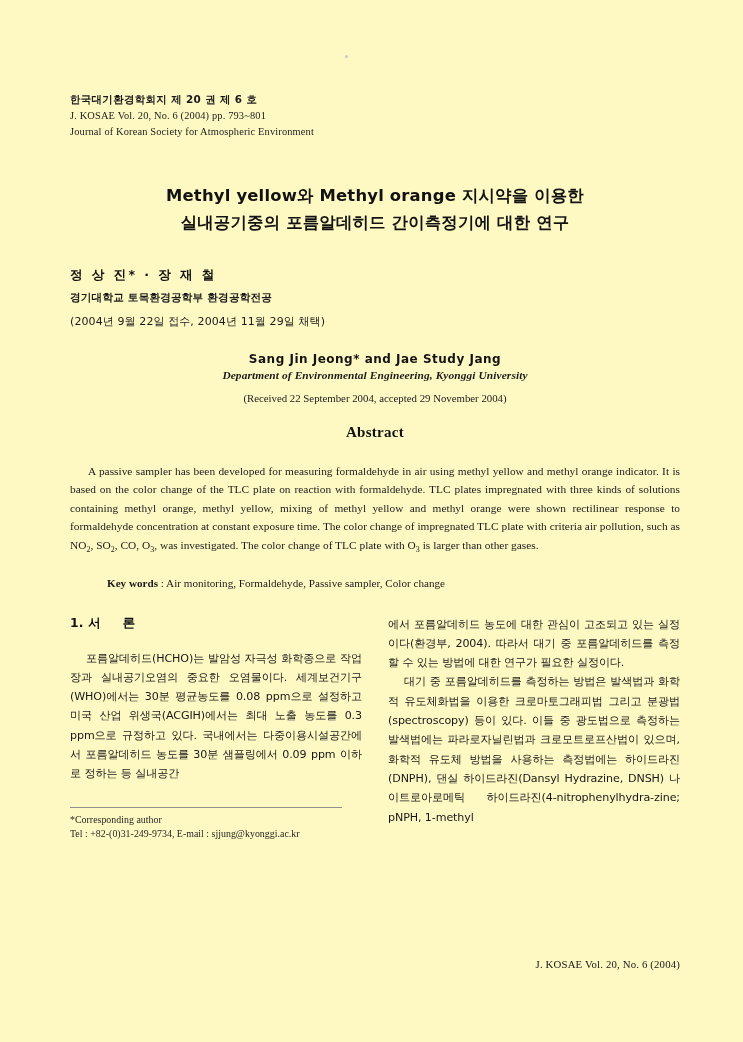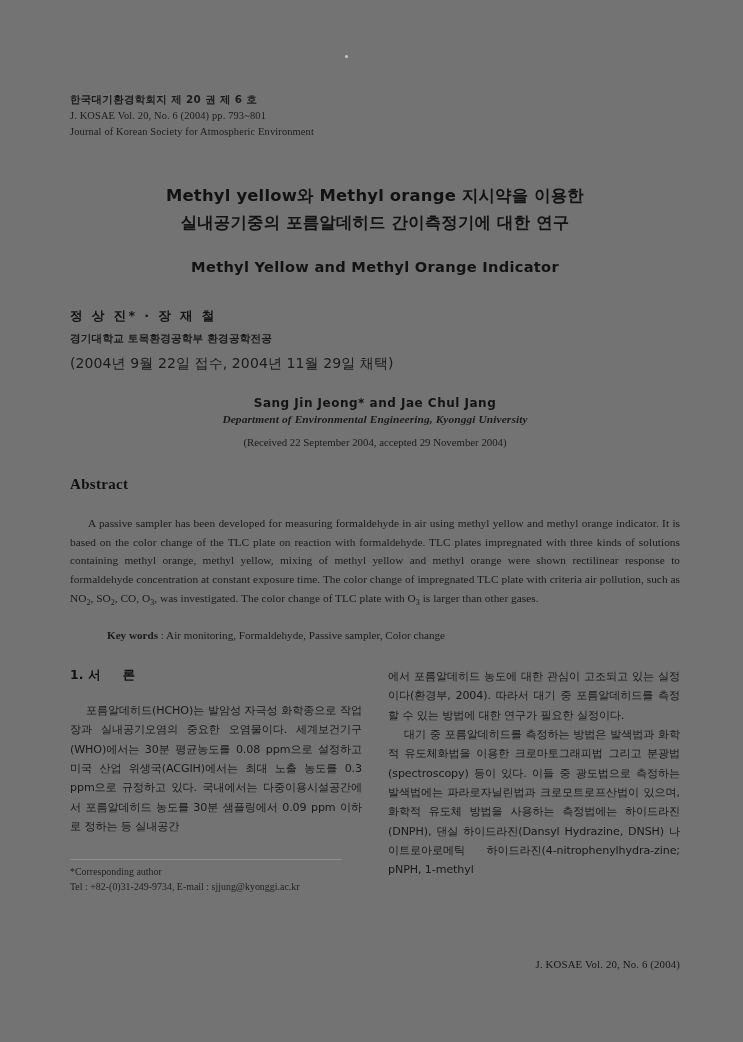--- a/index.html
+++ b/index.html
@@ -14,21 +14,21 @@
     height: 1042px;
     position: relative;
     font-family: "Liberation Serif", "DejaVu Serif", serif;
     color: #1a1a1a;
     overflow: hidden;
   }
 
   .page {
     position: absolute;
     inset: 0;
-    background: #737373;
+    background: #fef9c3;
     padding: 0;
   }
 
   
   .scan-speck {
     position: absolute;
     left: 345px;
     top: 55px;
     width: 3px;
     height: 3px;
@@ -100,21 +100,21 @@
   .authors-kr .affil {
     margin-top: 7px;
     font-family: "DejaVu Sans", sans-serif;
     font-size: 10.6px;
     font-weight: 600;
     letter-spacing: 0.2px;
   }
   .authors-kr .dates {
     margin-top: 9px;
     font-family: "DejaVu Sans", sans-serif;
-    font-size: 14px;
+    font-size: 11px;
     letter-spacing: 0.1px;
   }
 
   .authors-en {
     margin-top: 23px;
     text-align: center;
   }
   .authors-en .names {
     font-family: "DejaVu Sans", sans-serif;
     font-size: 12px;
@@ -131,21 +131,22 @@
     letter-spacing: 0.1px;
   }
   .authors-en .received {
     margin-top: 11px;
     font-family: "Liberation Serif", serif;
     font-size: 10.8px;
   }
 
   
   .abstract-heading {
-    margin-top: 28px;
+    margin-top: 20px;
+    text-align: center;
     font-family: "Liberation Serif", serif;
     font-weight: 700;
     font-size: 15px;
     letter-spacing: 0.3px;
     color: #111;
   }
   .abstract-body {
     margin-top: 21px;
     font-family: "Liberation Serif", serif;
     font-size: 11.35px;
@@ -257,32 +258,31 @@
       <div class="ln">J. KOSAE  Vol. 20,  No. 6 (2004)  pp. 793~801</div>
       <div class="ln">Journal of Korean Society for Atmospheric Environment</div>
     </div>
 
     <div class="title-block">
       <div class="title-kr">
         <div>Methyl yellow와 Methyl orange 지시약을 이용한</div>
         <div>실내공기중의 포름알데히드 간이측정기에 대한 연구</div>
       </div>
       <div class="title-en">
-        <div>Methyl Yellow and Methyl Orange Indicator</div>
       </div>
     </div>
 
     <div class="authors-kr">
       <div class="names">정 상 진* · 장 재 철</div>
       <div class="affil">경기대학교 토목환경공학부 환경공학전공</div>
       <div class="dates">(2004년 9월 22일 접수, 2004년 11월 29일 채택)</div>
     </div>
 
     <div class="authors-en">
-      <div class="names">Sang Jin Jeong* and Jae Chul Jang</div>
+      <div class="names">Sang Jin Jeong* and Jae Study Jang</div>
       <div class="affil">Department of Environmental Engineering, Kyonggi University</div>
       <div class="received">(Received 22 September 2004, accepted 29 November 2004)</div>
     </div>
 
     <div class="abstract-heading">Abstract</div>
     <div class="abstract-body"><span>A passive sampler has been developed for measuring formaldehyde in air using  methyl yellow and methyl orange indicator. It is based on the color change of the TLC plate on reaction with formaldehyde. TLC plates impregnated with three kinds of solutions containing methyl orange, methyl yellow, mixing of methyl yellow and methyl orange were shown rectilinear response to formaldehyde concentration at constant exposure time. The color change of impregnated TLC plate with criteria air pollution, such as NO</span><sub>2</sub><span>, SO</span><sub>2</sub><span>, CO, O</span><sub>3</sub><span>, was investigated. The color change of TLC plate with O</span><sub>3</sub><span> is larger than other gases.</span></div>
 
     <div class="keywords"><span class="kw-label">Key words</span><span> : </span><span>Air monitoring, Formaldehyde, Passive sampler, Color change</span></div>
 
     <div class="columns">

